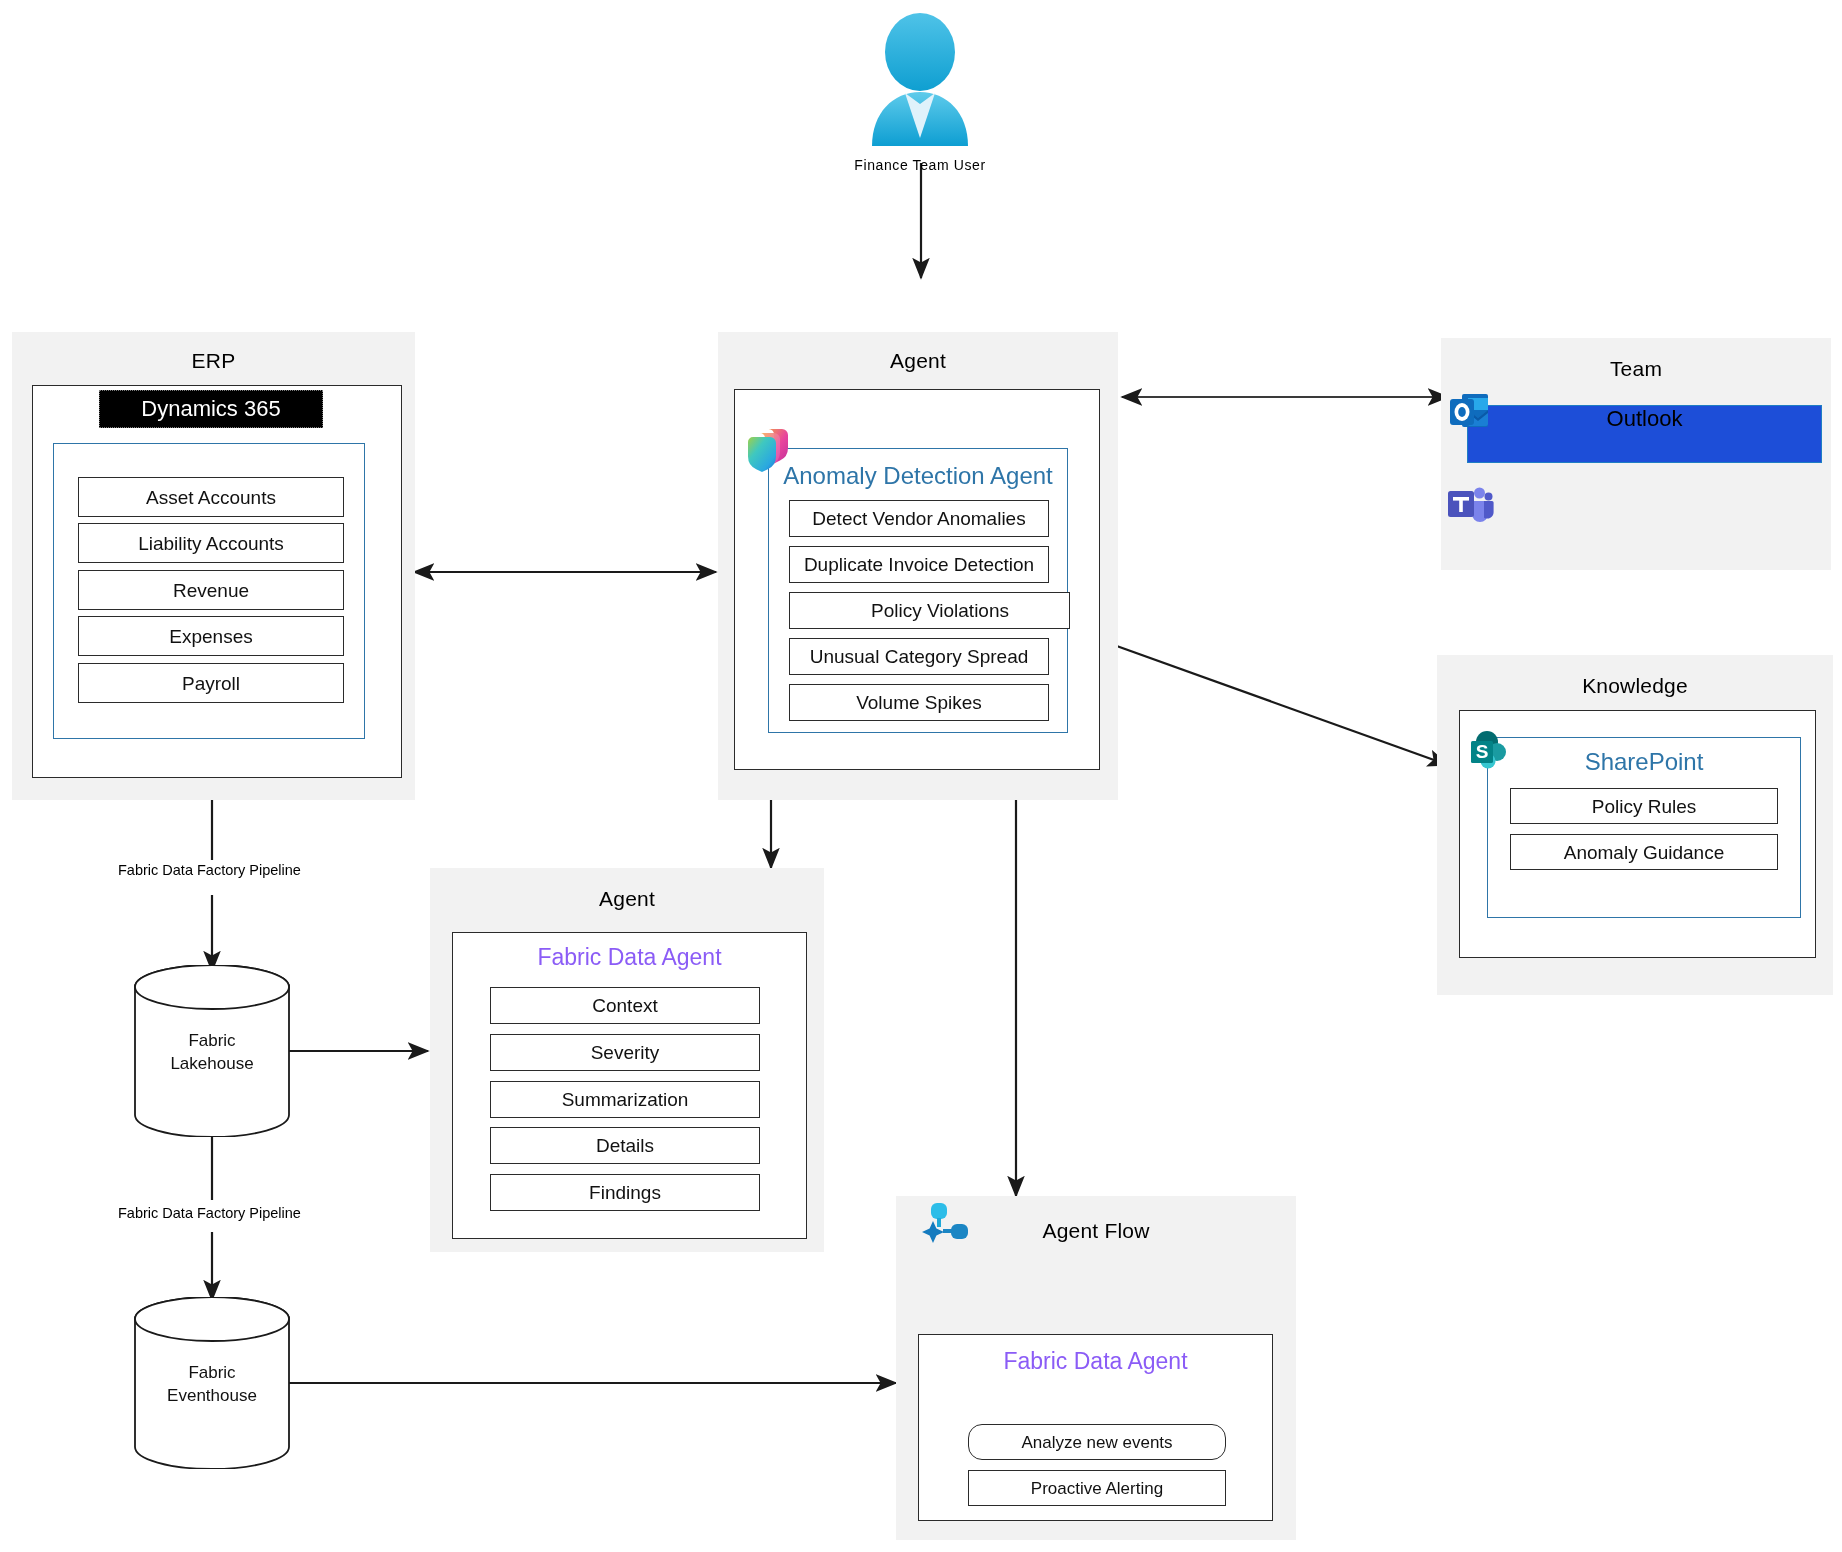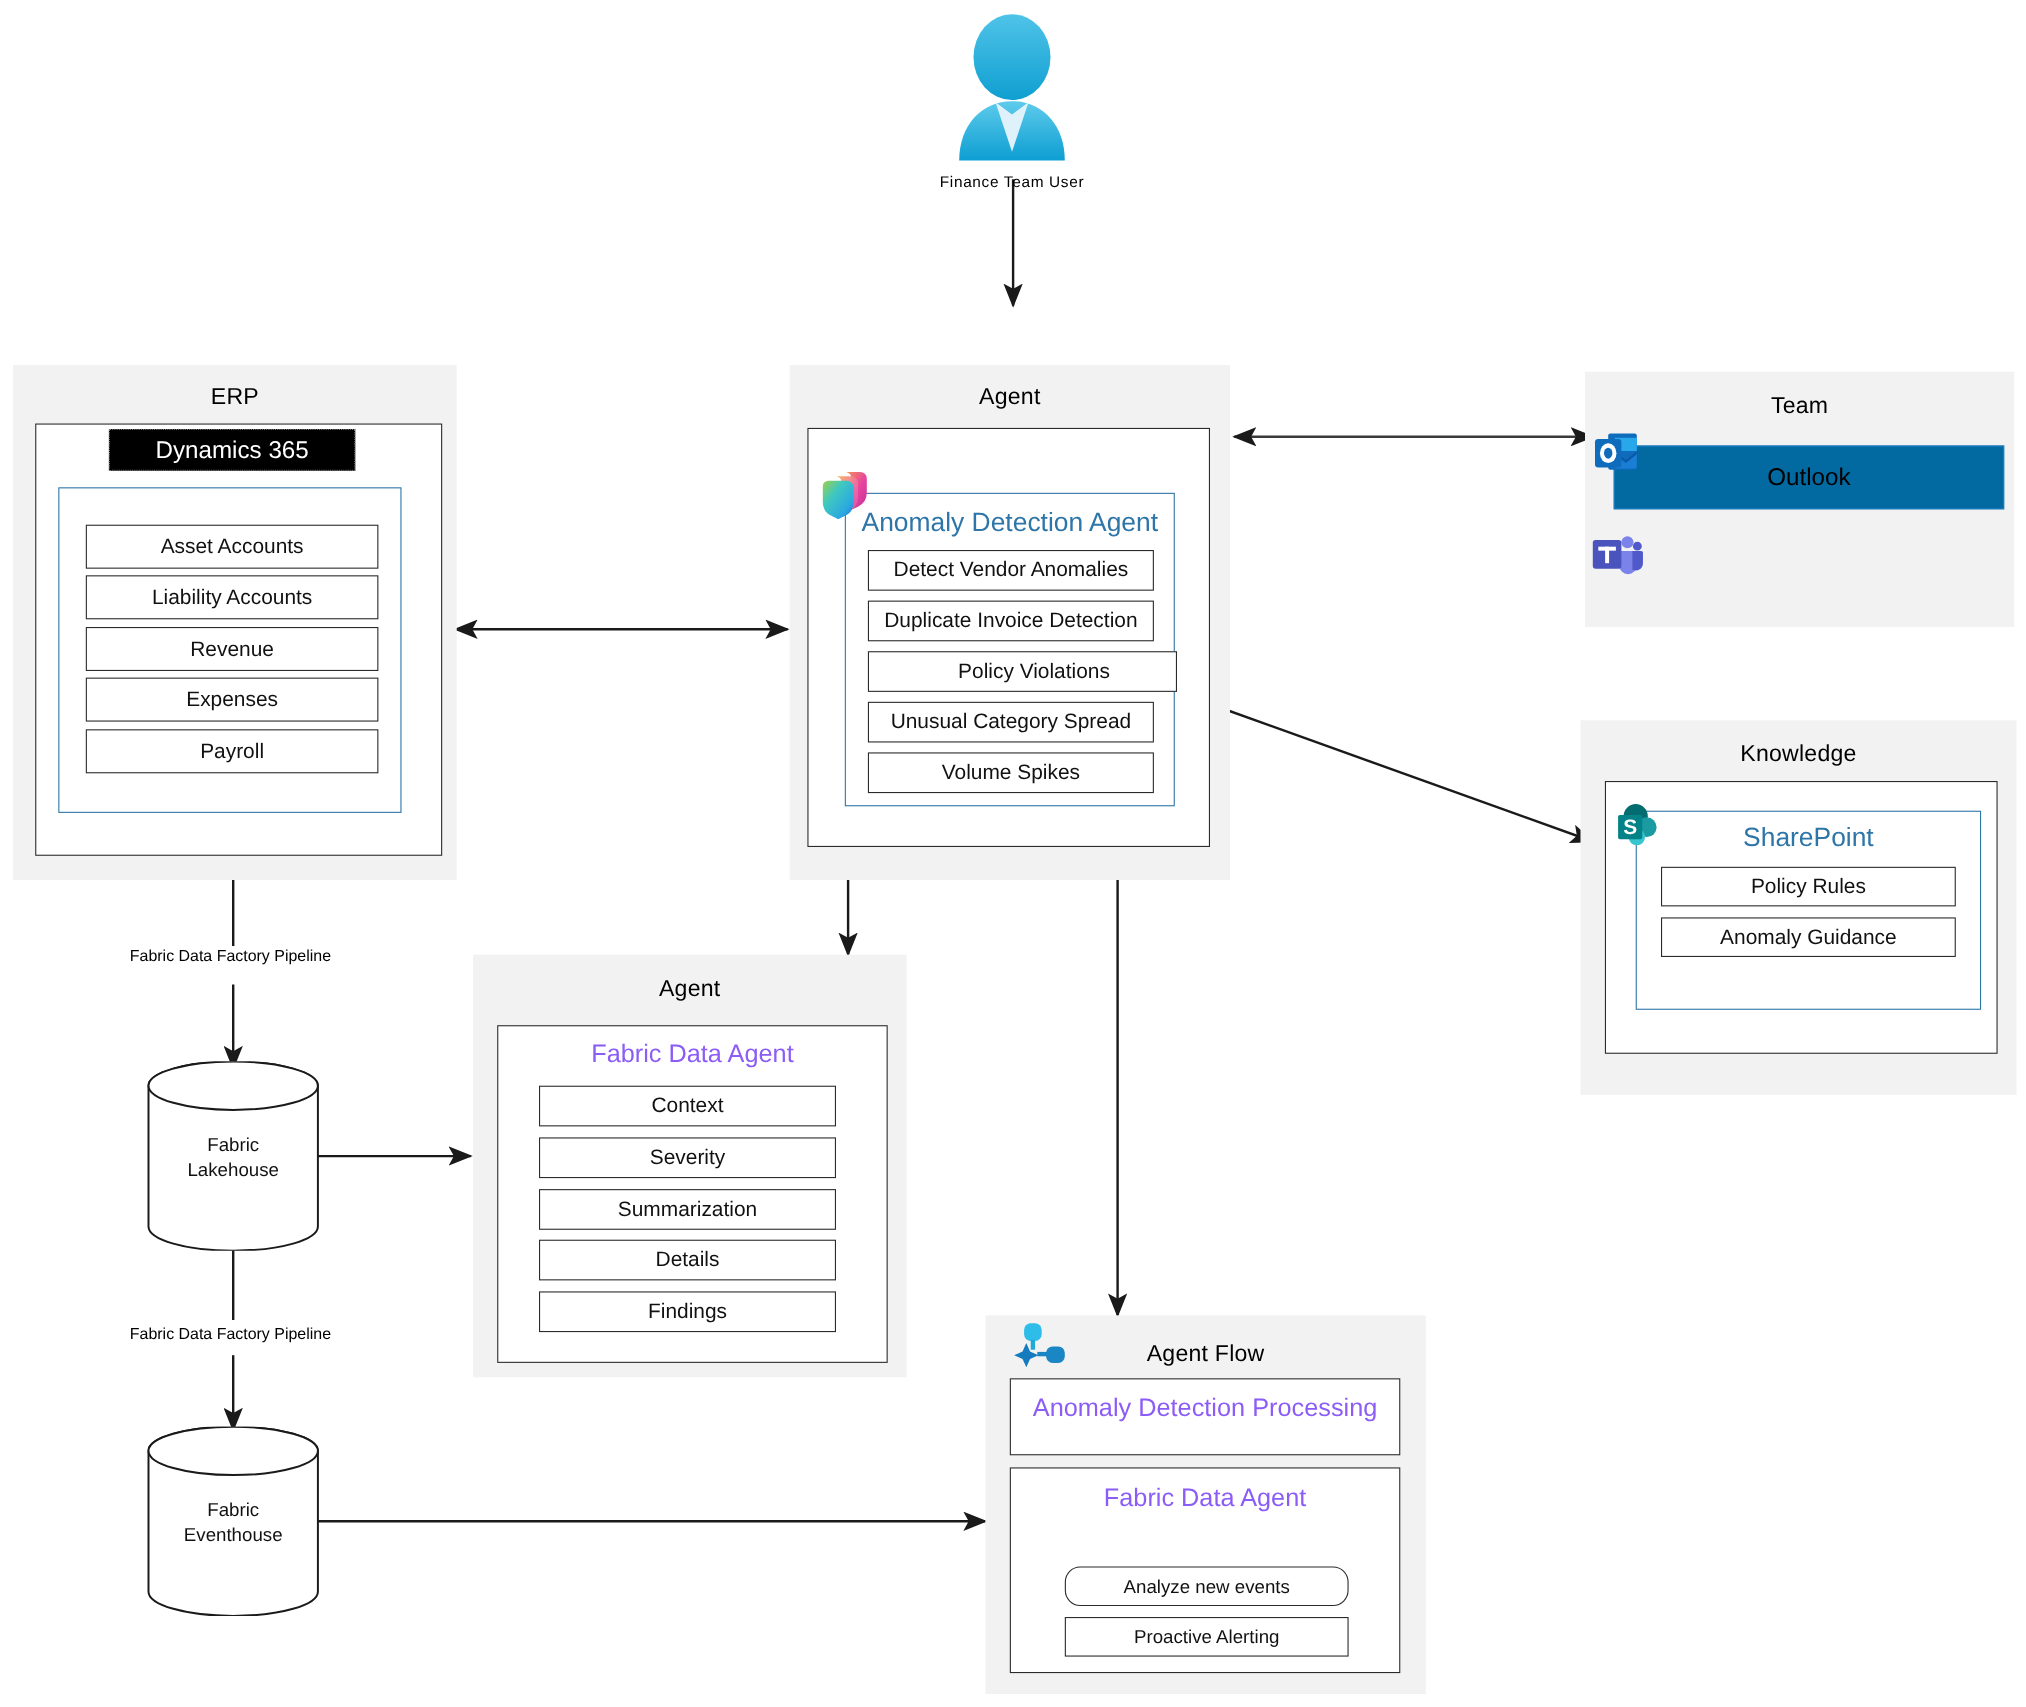--- a/index.html
+++ b/index.html
@@ -207,21 +207,21 @@
   <div class="chip" style="left:789px;top:500px;width:258px;height:35px;">Detect Vendor Anomalies</div>
   <div class="chip" style="left:789px;top:546px;width:258px;height:35px;">Duplicate Invoice Detection</div>
   <div class="chip" style="left:789px;top:592px;width:258px;height:35px;padding-left:21px;">Policy Violations</div>
   <div class="chip" style="left:789px;top:638px;width:258px;height:35px;">Unusual Category Spread</div>
   <div class="chip" style="left:789px;top:684px;width:258px;height:35px;">Volume Spikes</div>
 
   <div class="abs group" style="left:1441px;top:338px;width:390px;height:232px;">
     <div class="group-title" style="top:18px;">Team</div>
   </div>
 
-  <div class="abs" style="left:1467px;top:405px;width:355px;height:58px;background:#0369a1;border:1.6px solid #1f7ec4;display:flex;align-items:center;justify-content:center;font-size:22px;">
+  <div class="abs" style="left:1467px;top:405px;width:355px;height:58px;background:#1d4ed8;border:1.6px solid #1f7ec4;display:flex;align-items:flex-start;justify-content:center;font-size:22px;">
     <span>Outlook</span>
   </div>
   <div class="icon" style="left:1446px;top:388px;width:48px;height:48px;">
     <svg width="48" height="48" viewBox="0 0 48 48">
       <rect x="16" y="6" width="26" height="33" rx="2" fill="#0f6cbd"></rect>
       <rect x="22" y="10" width="20" height="12" fill="#28a8ea"></rect>
       <path d="M22,22 L32,30 L42,22 L42,36 a2,2 0 0 1 -2,2 H24 a2,2 0 0 1 -2,-2 Z" fill="#1a7fd4"></path>
       <path d="M22,22 L32,30 L42,22 L42,25 L32,33 L22,25 Z" fill="#0a5aa8"></path>
       <rect x="4" y="11" width="24" height="26" rx="3" fill="#0f6cbd"></rect>
       <ellipse cx="16" cy="24" rx="7.5" ry="9" fill="#fff"></ellipse>
@@ -279,23 +279,20 @@
   <div class="icon" style="left:918px;top:1198px;width:56px;height:56px;">
     <svg width="56" height="56" viewBox="0 0 56 56">
       <rect x="13" y="5" width="16" height="16" rx="6" fill="#2dbde8"></rect>
       <rect x="19" y="20" width="4" height="9" fill="#1fa8d8"></rect>
       <rect x="33" y="26" width="17" height="15" rx="6" fill="#1b86c4"></rect>
       <rect x="25" y="31" width="9" height="4" fill="#1b86c4"></rect>
       <path d="M15,23 l3.4,7.6 L26,34 l-7.6,3.4 L15,45 l-3.4,-7.6 L4,34 l7.6,-3.4 Z" fill="#157bbf"></path>
     </svg>
   </div>
 
-  <div class="abs panel" style="left:918px;top:1253px;width:355px;height:70px;">
-    <div class="panel-title" style="top:12px;">Anomaly Detection Processing</div>
-  </div>
 
   <div class="abs panel" style="left:918px;top:1334px;width:355px;height:187px;"></div>
   <div class="panel-title" style="left:918px;top:1348px;width:355px;">Fabric Data Agent</div>
   <div class="chip small" style="left:968px;top:1424px;width:256px;height:34px;border-radius:14px;">Analyze new events</div>
   <div class="chip small" style="left:968px;top:1470px;width:256px;height:34px;">Proactive Alerting</div>
 
   <div class="cyl-svg" style="left:132px;top:965px;width:160px;height:172px;">
     <svg width="160" height="172" viewBox="0 0 160 172">
       <path d="M3,22 a77,22 0 0 1 154,0 v128 a77,22 0 0 1 -154,0 Z" fill="#ffffff" stroke="#1a1a1a" stroke-width="1.8"></path>
       <ellipse cx="80" cy="22" rx="77" ry="22" fill="#ffffff" stroke="#1a1a1a" stroke-width="1.8"></ellipse>

